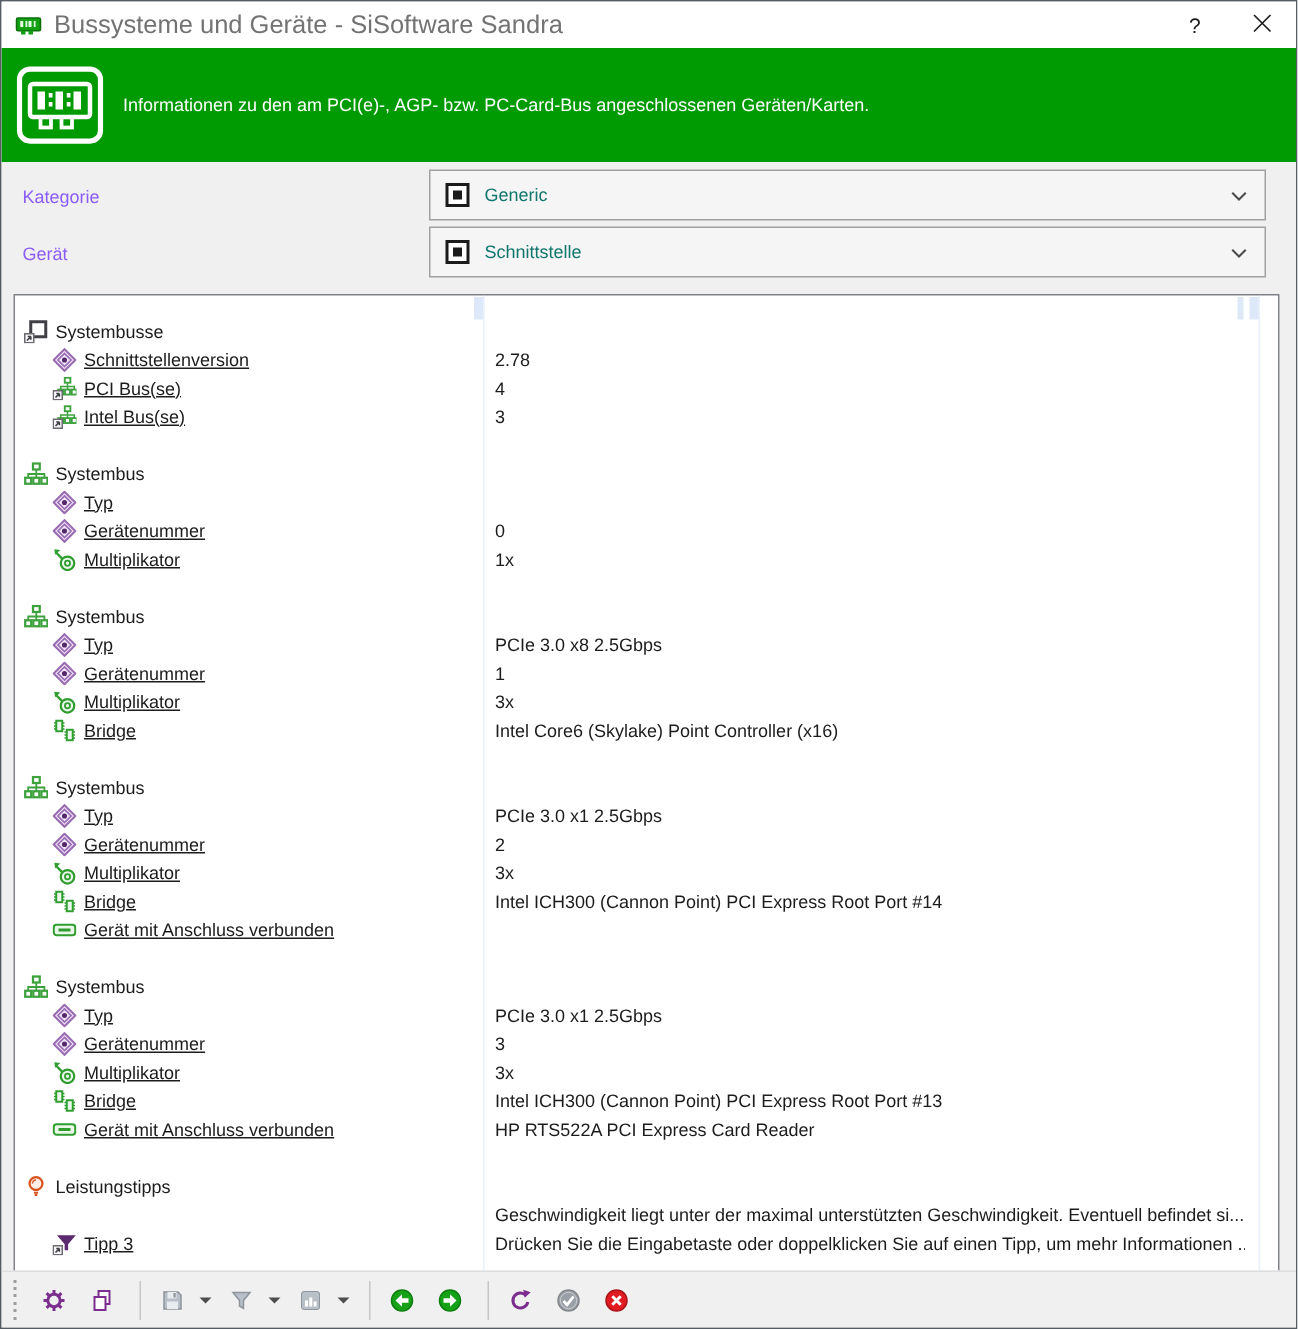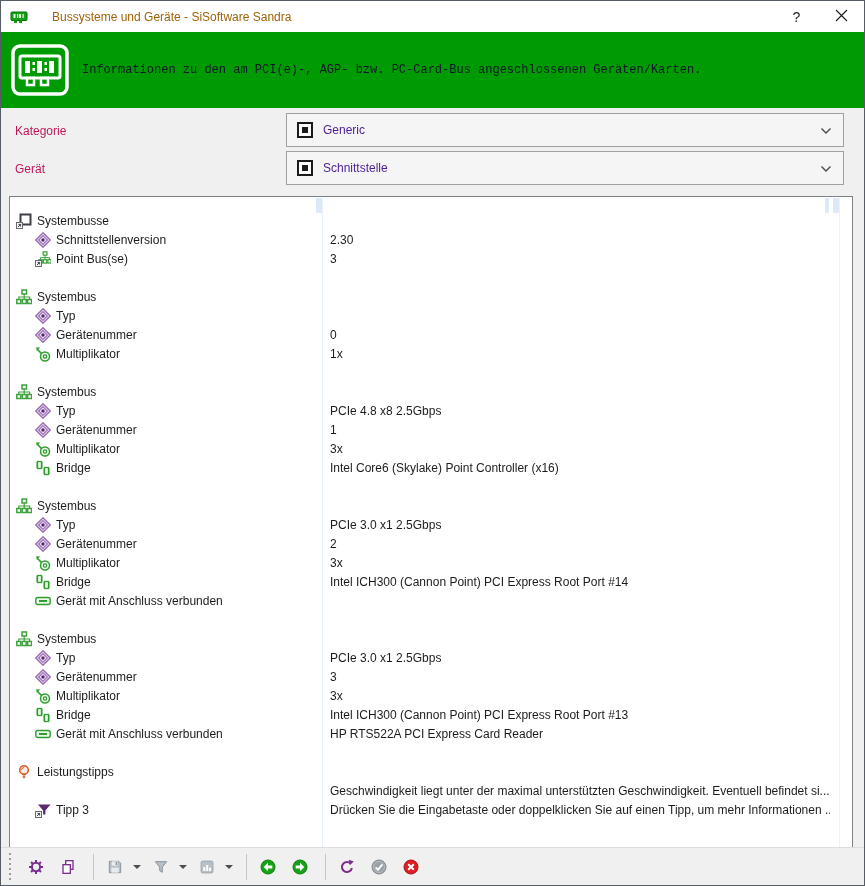--- a/index.html
+++ b/index.html
@@ -1,47 +1,47 @@
 <!DOCTYPE html>
 <html><head>
 <meta charset="utf-8">
 <style>
   html,body{margin:0;padding:0;background:#fff;font-family:"Liberation Sans",sans-serif;}
   .window{position:relative;width:865px;height:886px;box-sizing:border-box;border:1px solid #565c64;background:#fff;overflow:hidden;}
 
   
   .titlebar{position:absolute;top:0;left:0;right:0;height:31px;background:#fff;display:flex;align-items:center;}
   .title-icon{margin-left:9px;display:inline-flex;}
-  .title-text{margin-left:24px;font-size:12px;color:#a16207;flex:1;}
+  .title-text{margin-left:8px;font-size:17px;color:#737373;flex:1;}
   .tb-btn{width:45px;height:31px;display:flex;align-items:center;justify-content:center;font-size:14px;color:#1a1a1a;background:transparent;border:none;}
 
   
   .banner{position:absolute;top:31px;left:0;right:0;height:76px;background:#009a02;display:flex;align-items:center;}
   .banner-icon{margin-left:10px;display:inline-flex;}
-  .banner-text{color:#0f172a;font-size:12px;margin-left:13px;font-family:Liberation Mono, monospace;}
+  .banner-text{color:#ffffff;font-size:12px;margin-left:13px;}
 
   
   .formarea{position:absolute;top:107px;left:0;right:0;height:88px;background:#f0f0f0;}
-  .form-label{position:absolute;left:14px;font-size:12px;color:#be185d;}
+  .form-label{position:absolute;left:14px;font-size:12px;color:#8b5cf6;}
   .combo{position:absolute;left:285px;width:558px;height:34px;background:#f5f5f5;border:1px solid #a0a0a0;box-sizing:border-box;display:flex;align-items:center;}
   .combo-device-icon{margin-left:10px;width:16px;height:16px;border:2px solid #1b1b1b;background:#fff;box-sizing:border-box;position:relative;flex:none;}
   .combo-device-icon::after{content:"";position:absolute;inset:3px;background:#1b1b1b;}
-  .combo-text{margin-left:10px;font-size:12px;color:#4c1d95;}
+  .combo-text{margin-left:10px;font-size:12px;color:#0f766e;}
   .combo-chevron{position:absolute;right:11px;top:13px;display:inline-flex;}
 
   
   .content-bg{position:absolute;top:195px;left:0;right:0;bottom:38px;background:#f0f0f0;}
   .list{position:absolute;top:195px;left:8px;width:844px;height:653px;box-sizing:border-box;border:1px solid #7e8288;background:#fff;overflow:hidden;}
   .col-line{position:absolute;top:0;bottom:0;width:1px;background:#e9f1fc;}
   .hdr-strip{position:absolute;top:1px;height:15px;background:#dde9f9;}
   .list-rows{position:absolute;top:14px;left:0;right:0;font-size:12px;color:#1c1c1c;}
   .row{height:19px;display:flex;align-items:center;position:relative;}
   .row.spacer{height:19px;}
   .cell-label{display:flex;align-items:center;width:312px;padding-left:6px;box-sizing:border-box;white-space:nowrap;overflow:hidden;flex:none;}
-  .row.lvl1 .cell-label{padding-left:25px;}
+  .row.lvl1 .cell-label{padding-left:25px;text-decoration:underline;}
   .icon{width:16px;height:16px;margin-right:5px;flex:none;display:inline-flex;align-items:center;justify-content:center;}
   .icon svg{display:block;}
   .cell-value{position:absolute;left:320px;right:22px;white-space:nowrap;overflow:hidden;}
 
   
   .toolbar{position:absolute;left:0;right:0;bottom:0;height:38px;background:#f0f0f0;border-top:1px solid #dedede;display:flex;align-items:center;padding-left:8px;box-sizing:border-box;}
   .gripper{width:3px;height:27px;margin-right:10px;background-image:repeating-linear-gradient(to bottom,#9d9d9d 0 2px,transparent 2px 5px);background-size:2px 100%;background-repeat:no-repeat;flex:none;}
   .tool-btn{width:30px;height:30px;display:flex;align-items:center;justify-content:center;border:none;background:transparent;padding:0;margin:0 1px;flex:none;}
   .tool-sep{width:1px;height:26px;background:#c6c6c6;margin:0 7px;flex:none;}
   .caret{width:0;height:0;border-left:4px solid transparent;border-right:4px solid transparent;border-top:4px solid #4d4d4d;margin:0 6px 0 0;flex:none;}
@@ -139,40 +139,61 @@
           <span class="cell-label">
             <span class="icon">
               <svg width="16" height="16" viewBox="0 0 16 16">
                 <polygon points="8,0.8 15.2,8 8,15.2 0.8,8" fill="#f0e6f7" stroke="#9a6cb4" stroke-width="1.4"></polygon>
                 <polygon points="8,3.6 12.4,8 8,12.4 3.6,8" fill="none" stroke="#9a6cb4" stroke-width="1.1"></polygon>
                 <circle cx="8" cy="8" r="1.7" fill="#55276b"></circle>
               </svg>
             </span>
             <span>Schnittstellenversion</span>
           </span>
-          <span class="cell-value">2.30</span>
+          <span class="cell-value">2.78</span>
         </div>
         <div class="row lvl1">
           <span class="cell-label">
             <span class="icon">
               <svg width="16" height="16" viewBox="0 0 16 16">
                 <g transform="translate(3.2,0) scale(0.83)">
                   <g fill="#fff" stroke="#3da23d" stroke-width="1.5">
                     <rect x="6" y="1" width="4.5" height="4"></rect>
                     <rect x="0.8" y="10.5" width="4" height="4"></rect>
                     <rect x="6.2" y="10.5" width="4" height="4"></rect>
                     <rect x="11.6" y="10.5" width="4" height="4"></rect>
                   </g>
                   <path d="M8.2 5 v3 M2.8 10.5 v-2.5 h10.8 v2.5 M8.2 8 v2.5" stroke="#3da23d" stroke-width="1.2" fill="none"></path>
                 </g>
                 <rect x="0.5" y="9.5" width="6" height="6" fill="#f5f5f5" stroke="#6a6a70"></rect>
                 <path d="M2 14 L4.6 11.4 M4.6 11.4 h-2.1 M4.6 11.4 v2.1" stroke="#3f3f46" stroke-width="1" fill="none"></path>
               </svg>
             </span>
-            <span>Point Bus(se)</span>
+            <span>PCI Bus(se)</span>
+          </span>
+          <span class="cell-value">4</span>
+        </div>
+        <div class="row lvl1">
+          <span class="cell-label">
+            <span class="icon">
+              <svg width="16" height="16" viewBox="0 0 16 16">
+                <g transform="translate(3.2,0) scale(0.83)">
+                  <g fill="#fff" stroke="#3da23d" stroke-width="1.5">
+                    <rect x="6" y="1" width="4.5" height="4"></rect>
+                    <rect x="0.8" y="10.5" width="4" height="4"></rect>
+                    <rect x="6.2" y="10.5" width="4" height="4"></rect>
+                    <rect x="11.6" y="10.5" width="4" height="4"></rect>
+                  </g>
+                  <path d="M8.2 5 v3 M2.8 10.5 v-2.5 h10.8 v2.5 M8.2 8 v2.5" stroke="#3da23d" stroke-width="1.2" fill="none"></path>
+                </g>
+                <rect x="0.5" y="9.5" width="6" height="6" fill="#f5f5f5" stroke="#6a6a70"></rect>
+                <path d="M2 14 L4.6 11.4 M4.6 11.4 h-2.1 M4.6 11.4 v2.1" stroke="#3f3f46" stroke-width="1" fill="none"></path>
+              </svg>
+            </span>
+            <span>Intel Bus(se)</span>
           </span>
           <span class="cell-value">3</span>
         </div>
         <div class="row spacer"></div>
         <div class="row lvl0">
           <span class="cell-label">
             <span class="icon">
               <svg width="16" height="16" viewBox="0 0 16 16">
                 <g fill="#fff" stroke="#3da23d" stroke-width="1.5">
                   <rect x="6" y="1" width="4.5" height="4"></rect>
@@ -248,21 +269,21 @@
           <span class="cell-label">
             <span class="icon">
               <svg width="16" height="16" viewBox="0 0 16 16">
                 <polygon points="8,0.8 15.2,8 8,15.2 0.8,8" fill="#f0e6f7" stroke="#9a6cb4" stroke-width="1.4"></polygon>
                 <polygon points="8,3.6 12.4,8 8,12.4 3.6,8" fill="none" stroke="#9a6cb4" stroke-width="1.1"></polygon>
                 <circle cx="8" cy="8" r="1.7" fill="#55276b"></circle>
               </svg>
             </span>
             <span>Typ</span>
           </span>
-          <span class="cell-value">PCIe 4.8 x8 2.5Gbps</span>
+          <span class="cell-value">PCIe 3.0 x8 2.5Gbps</span>
         </div>
         <div class="row lvl1">
           <span class="cell-label">
             <span class="icon">
               <svg width="16" height="16" viewBox="0 0 16 16">
                 <polygon points="8,0.8 15.2,8 8,15.2 0.8,8" fill="#f0e6f7" stroke="#9a6cb4" stroke-width="1.4"></polygon>
                 <polygon points="8,3.6 12.4,8 8,12.4 3.6,8" fill="none" stroke="#9a6cb4" stroke-width="1.1"></polygon>
                 <circle cx="8" cy="8" r="1.7" fill="#55276b"></circle>
               </svg>
             </span>

